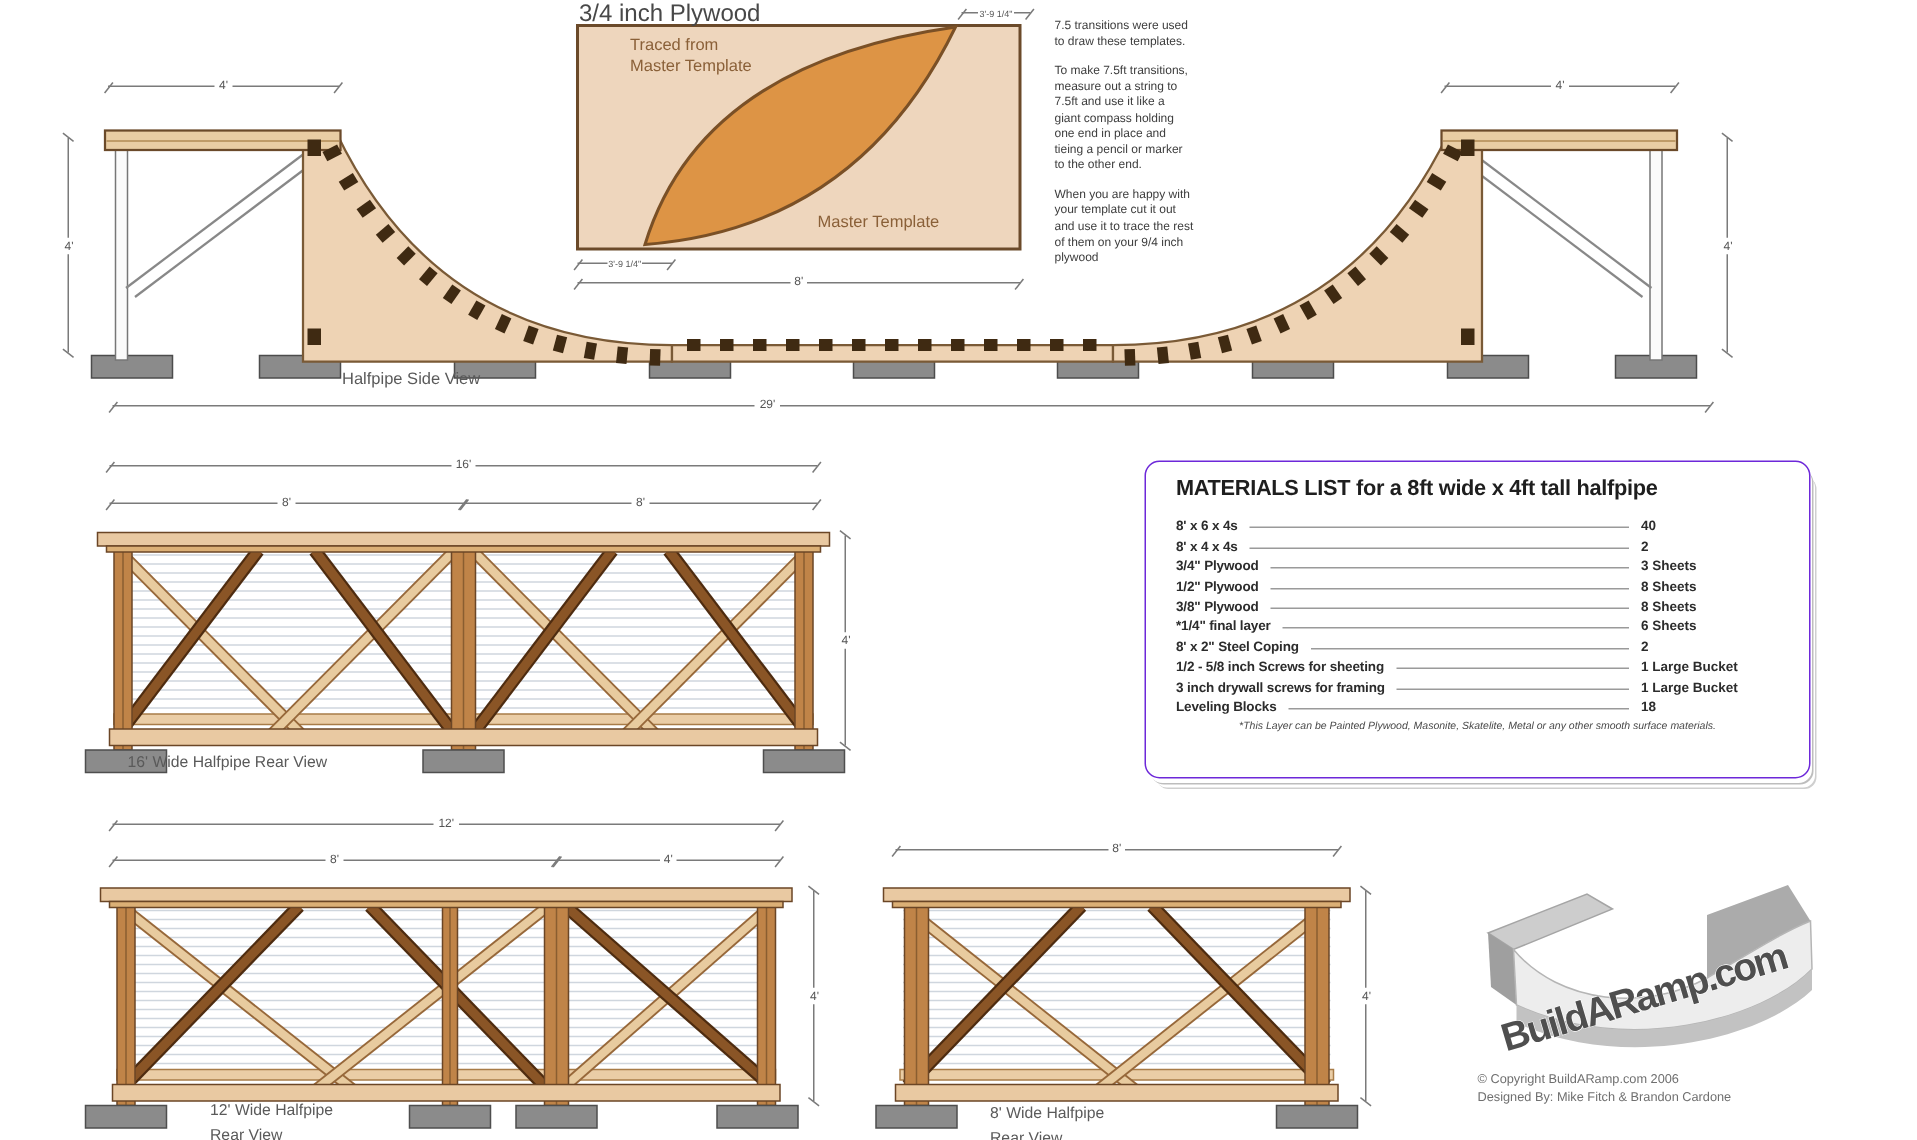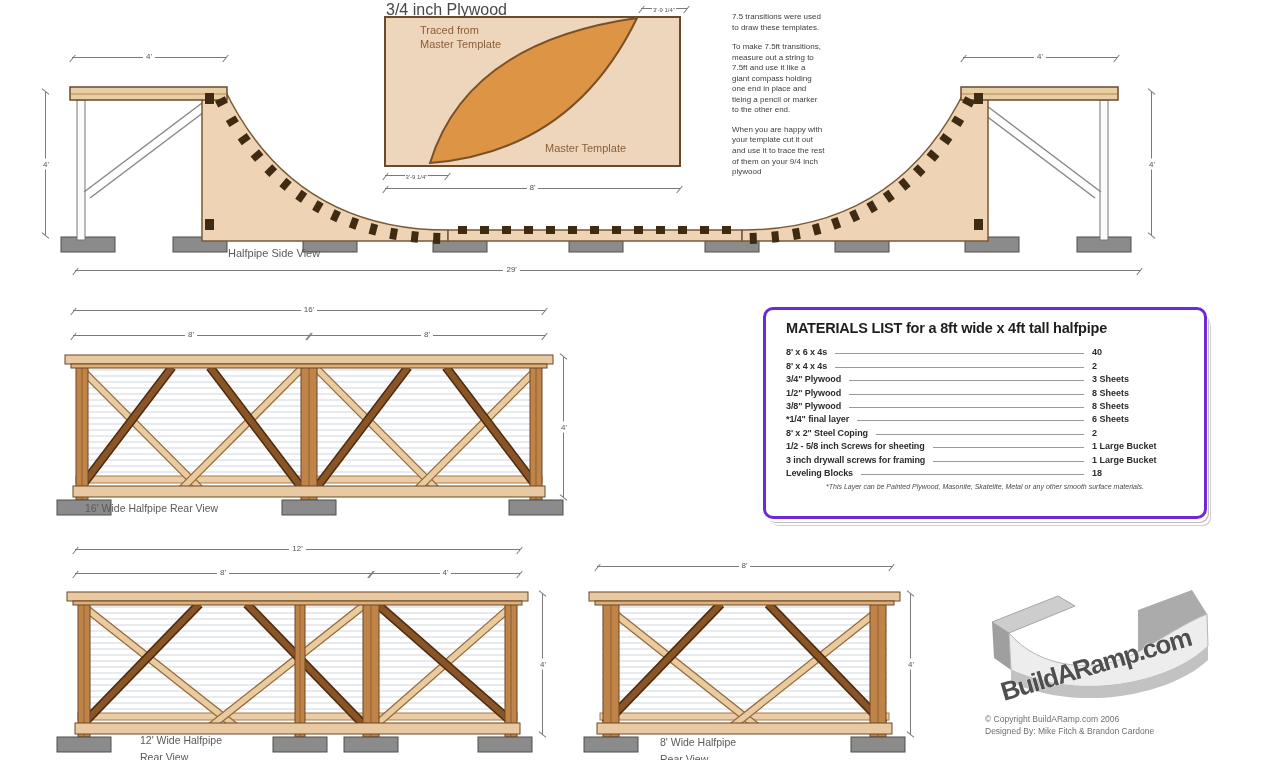--- a/index.html
+++ b/index.html
@@ -22,21 +22,21 @@
   .dim-v::before,.dim-v::after{content:"";position:absolute;left:-5px;width:9px;height:1px;background:#7a7a7a}
   .dim-v::before{top:-1px;transform:rotate(38deg)}
   .dim-v::after{bottom:-1px;transform:rotate(38deg)}
   .dim-off>span{position:relative;left:-9%}
   
   .tpl-note{font-size:11px;color:#8a6038;line-height:1.25}
   .instr{font-size:8px;line-height:1.32;color:#3d3d3d;width:124px}
   .instr p{margin:0 0 9px 0}
   
   #materials{position:absolute;left:763px;top:307px;width:444px;height:212px;background:#fff;
-             border:3px solid #6d28d9;border-radius:10px;
+             border:1px solid #6d28d9;border-radius:10px;
              box-shadow:2px 4px 0 -1px #fff,3px 5px 0 -1px #bdbdbd,5px 8px 0 -2px #fff,6px 9px 0 -2px #cfcfcf;
              box-sizing:border-box;padding:10px 20px 6px 20px}
   .m-title{font-size:14.5px;font-weight:bold;color:#1e1e1e;letter-spacing:-0.2px;margin-bottom:8px}
   .m-row{display:flex;align-items:flex-end;height:13.4px;font-size:9px;color:#2c2c2c}
   .m-name{white-space:nowrap;font-weight:bold;letter-spacing:-0.1px}
   .m-leader{flex:1;border-bottom:1px solid #9a9a9a;margin:0 8px 3px 8px;min-width:10px}
   .m-qty{width:92px;white-space:nowrap;font-weight:bold}
   .m-foot{margin-top:5px;font-size:7px;font-style:italic;text-align:center;color:#4a4a4a}
   .view-label{font-size:10.5px;color:#5a5a5a;}
   .copyright{font-size:8.5px;color:#6f6f6f;line-height:1.4}
@@ -292,21 +292,21 @@
   <div class="dim dim-h dim-xs" style="left:641px;top:8px;width:46px">
     <span>3'-9 1/4"</span>
     </div>
   <div class="dim dim-h dim-xs" style="left:385px;top:175px;width:63px">
     <span>3'-9 1/4"</span>
     </div>
   <div class="dim dim-h" style="left:385px;top:188px;width:295px">
     <span>8'</span>
     </div>
 
-  <div class="lbl instr" style="left:732px;top:12px">
+  <div class="lbl instr" style="left:703px;top:12px">
     <p class="pre">7.5 transitions were used
 to draw these templates.</p>
     <p class="pre">To make 7.5ft transitions,
 measure out a string to
 7.5ft and use it like a
 giant compass holding
 one end in place and
 tieing a pencil or marker
 to the other end.</p>
     <p class="pre">When you are happy with

